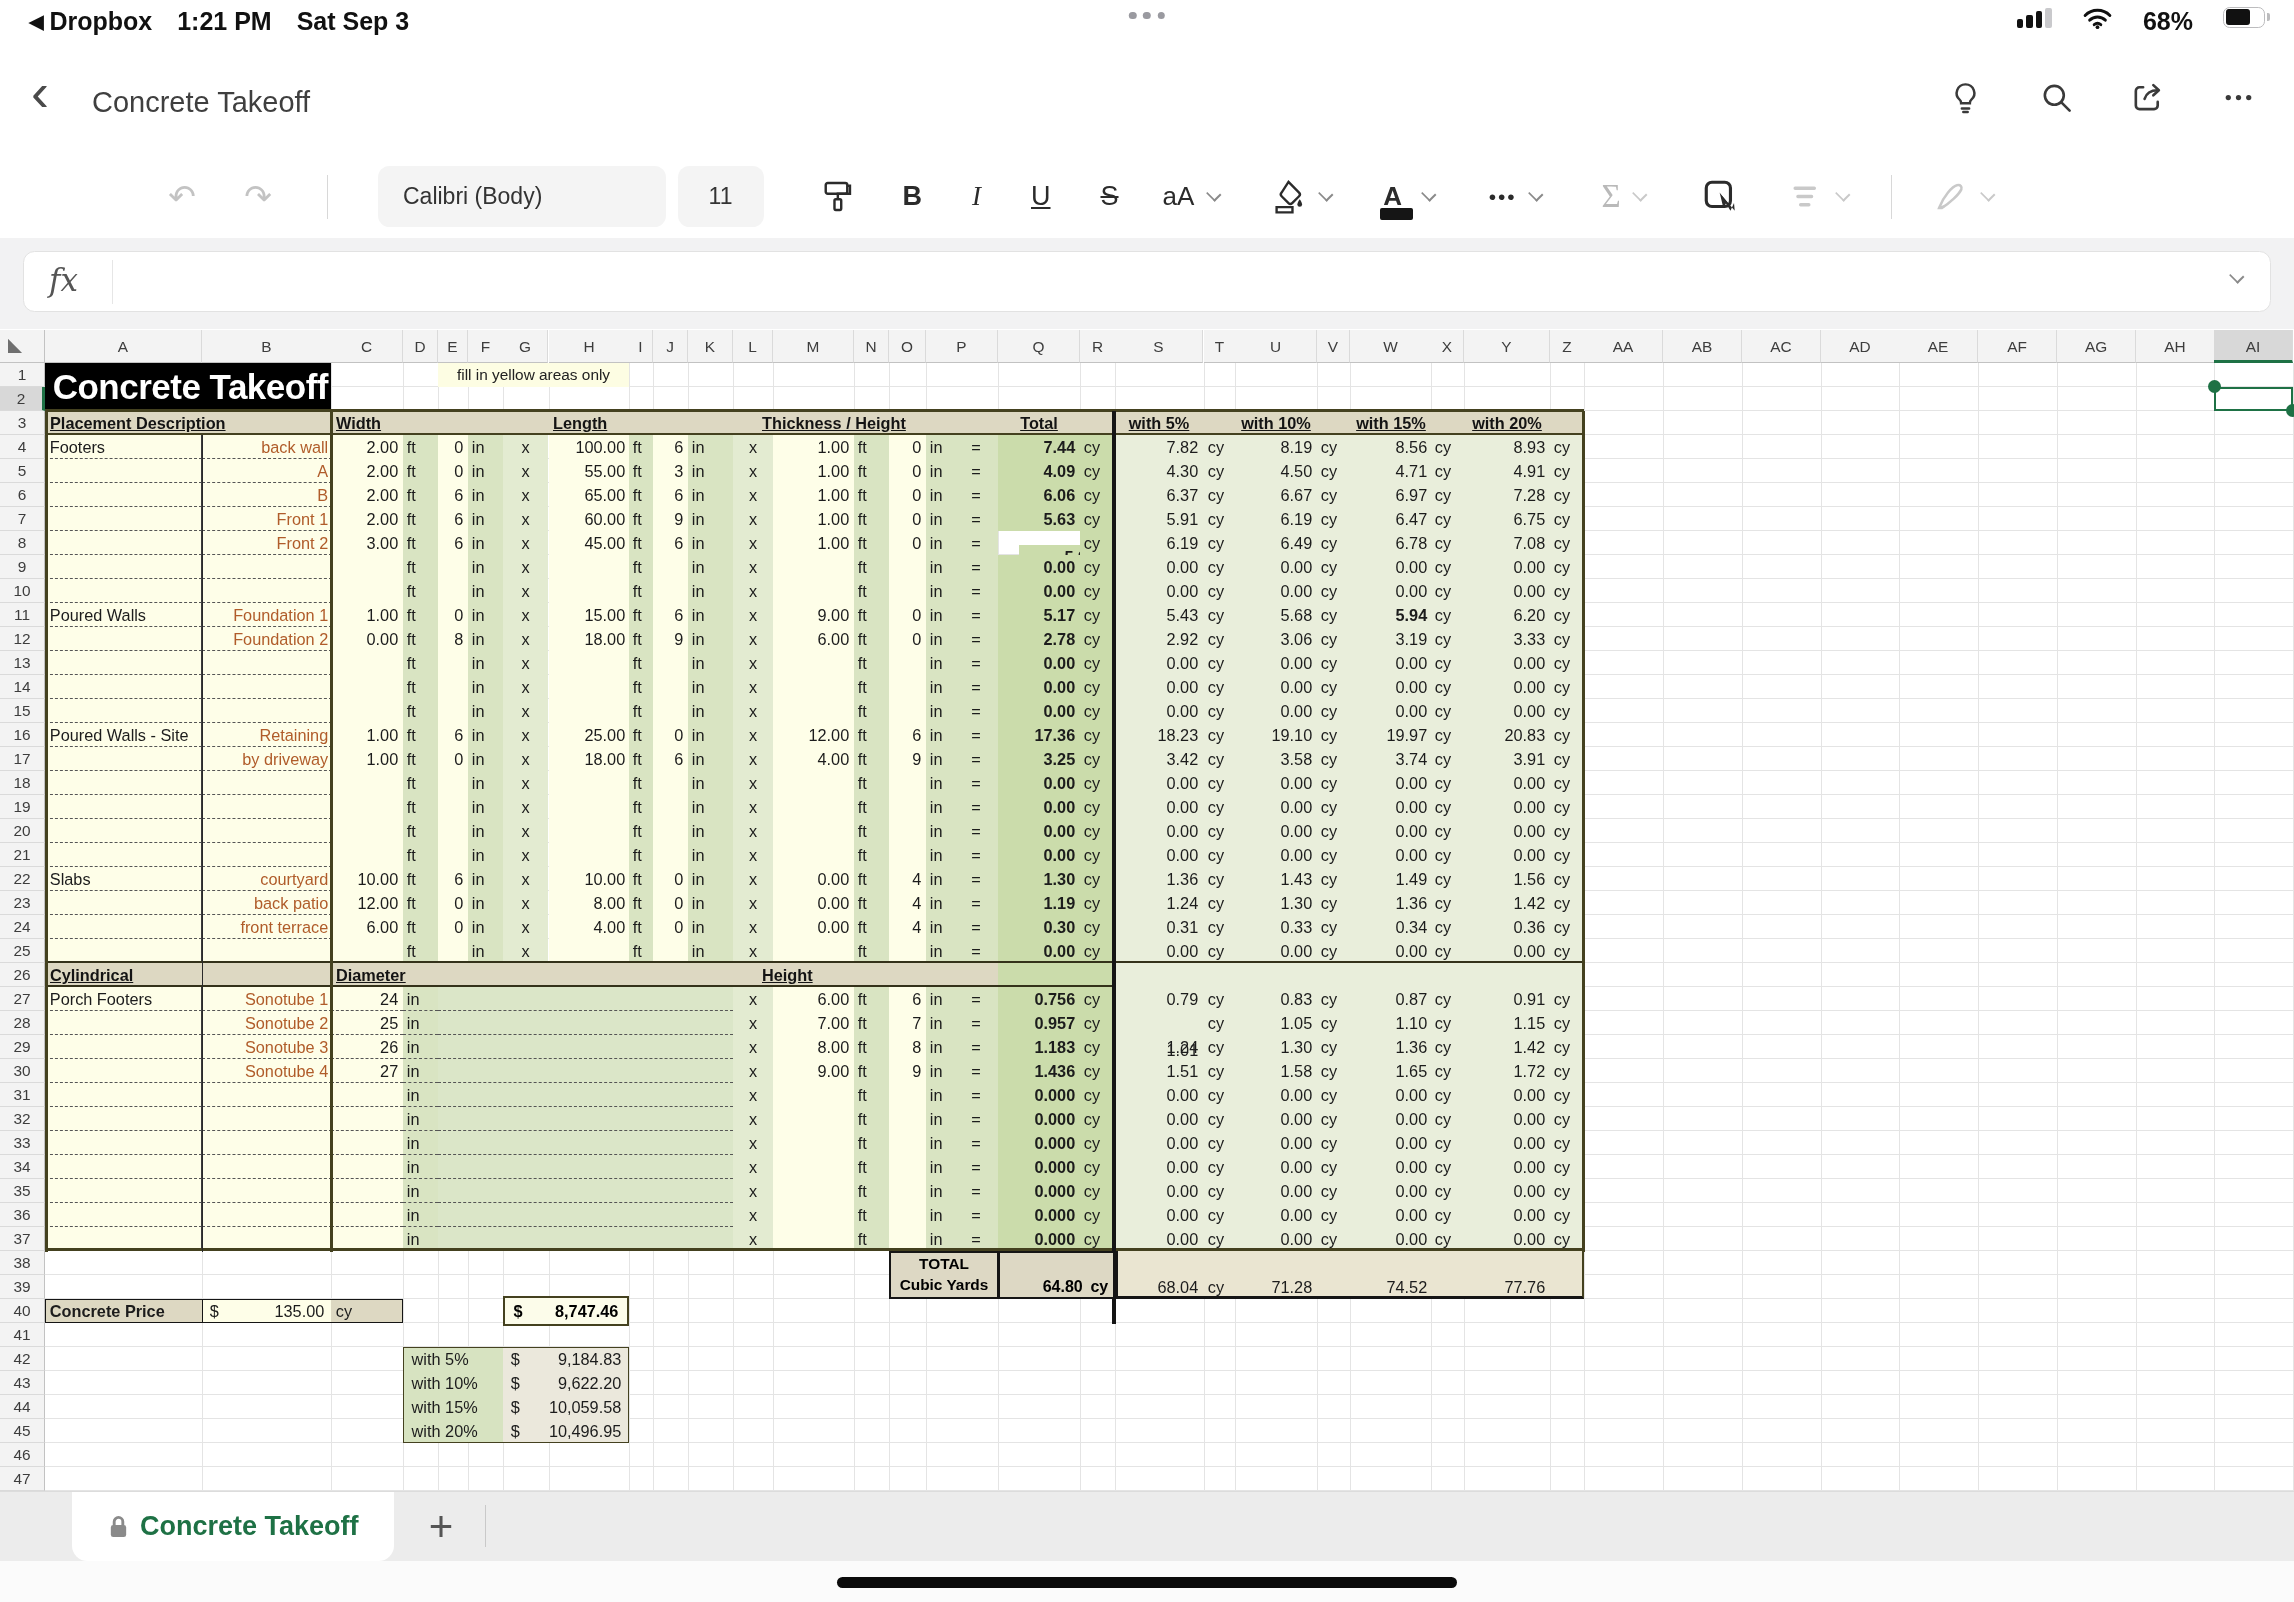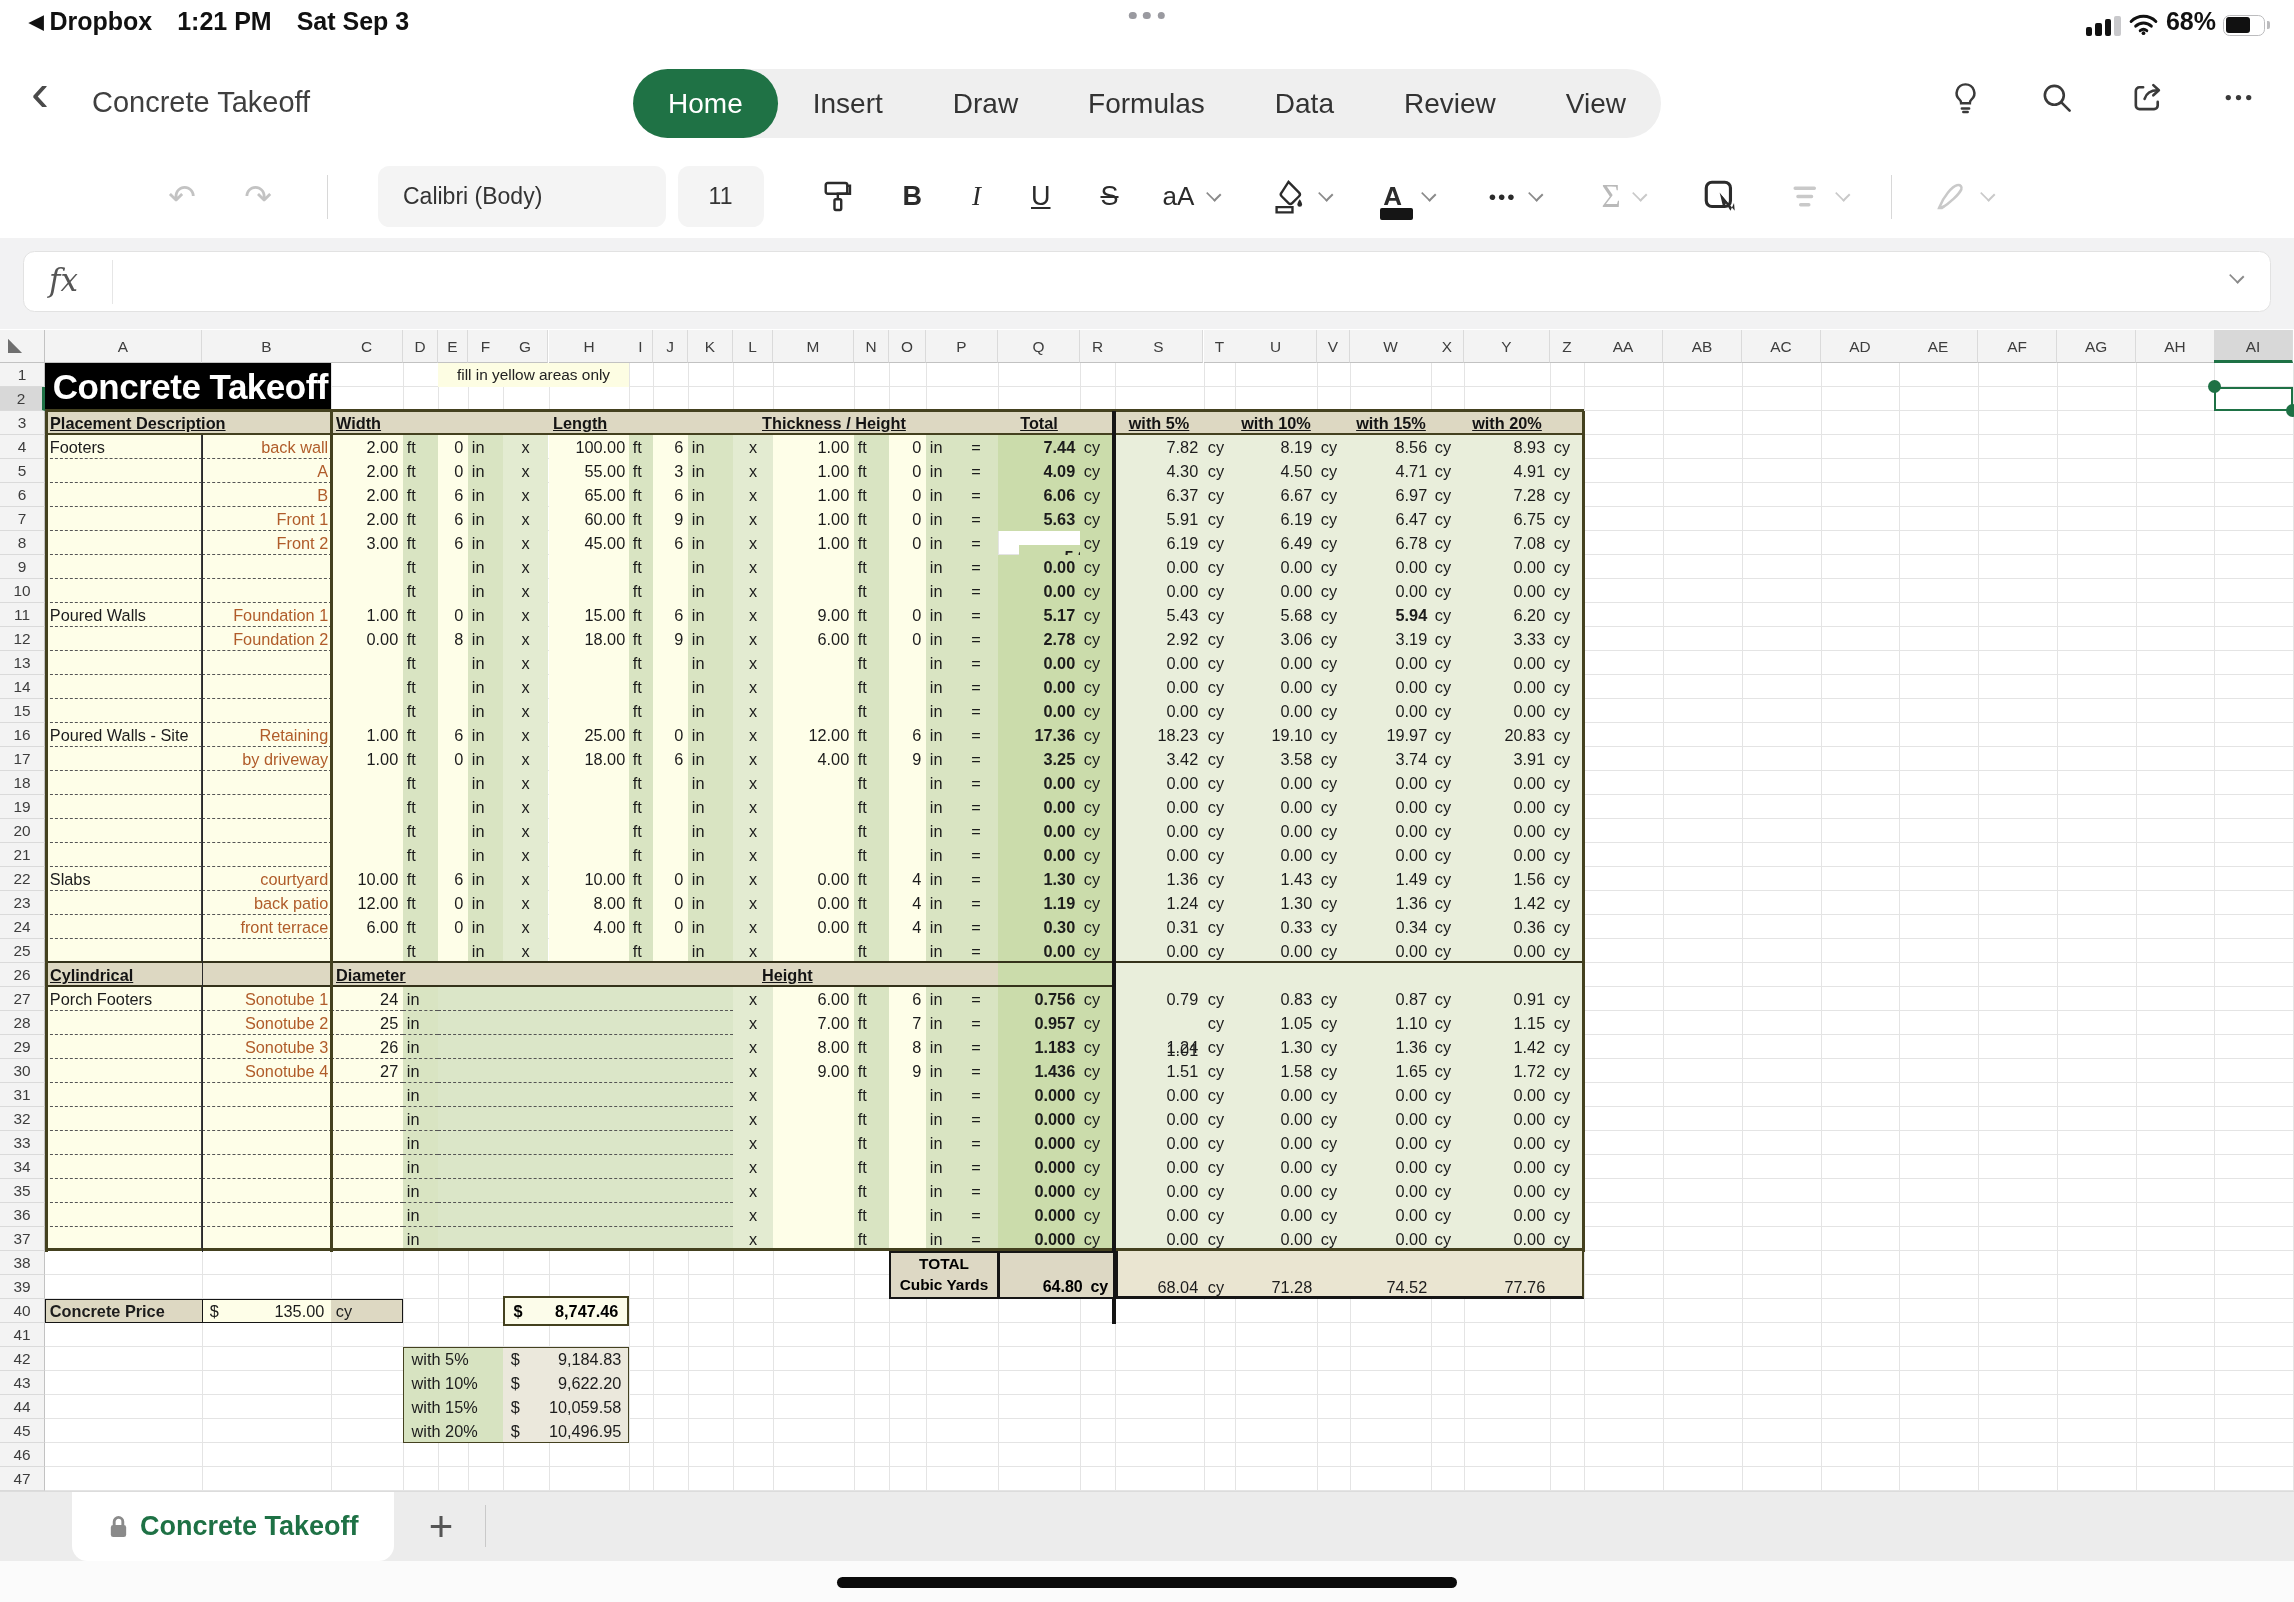--- a/index.html
+++ b/index.html
@@ -5,21 +5,21 @@
   html,body{margin:0;padding:0;background:#fff;}
   .screen{position:relative;width:2294px;height:1602px;background:#fff;font-family:"Liberation Sans",sans-serif;overflow:hidden;}
 
   
   .status-bar{position:absolute;top:0;left:0;width:100%;height:42px;display:flex;align-items:center;justify-content:space-between;padding:0 29px;box-sizing:border-box;font-size:25px;font-weight:600;color:#111;}
   .sb-left{display:flex;align-items:center;gap:25px;}
   .sb-back{display:flex;align-items:center;gap:5.8px;}
   .sb-back .tri{font-size:19px;}
   .sb-center{position:absolute;left:50%;top:11.5px;transform:translateX(-50%);display:flex;gap:6.7px;}
   .sb-center i{width:7.7px;height:7.7px;border-radius:50%;background:#9a9aa0;}
-  .sb-right{display:flex;align-items:flex-end;gap:7px;}
+  .sb-right{display:flex;align-items:flex-start;gap:30px;}
   .bars{display:flex;align-items:flex-end;gap:2.9px;height:21px;}
   .bars i{width:6.7px;border-radius:1.9px;background:#111;}
   .bars i:nth-child(1){height:8.6px}.bars i:nth-child(2){height:12.5px}.bars i:nth-child(3){height:16.3px}
   .bars i:nth-child(4){height:20px;background:#c9c9cc}
   .battery{position:relative;width:42px;height:21px;border:1.9px solid #bcbcbe;border-radius:6.7px;display:flex;align-items:center;padding:1.9px;box-sizing:border-box;}
   .battery b{display:block;height:100%;width:66%;background:#111;border-radius:2.9px;}
   .battery:after{content:"";position:absolute;right:-5.8px;top:5.8px;width:2.9px;height:7.7px;background:#bcbcbe;border-radius:0 1.9px 1.9px 0;}
 
   
   .title-bar{position:absolute;top:42px;left:0;width:100%;height:111px;background:#fff;}
@@ -142,29 +142,20 @@
       <span>68%</span>
       <span class="battery">
           <b></b>
         </span>
     </div>
   </div>
 
   <div class="title-bar">
     <div class="back-chip">‹</div>
     <div class="doc-title">Concrete Takeoff</div>
-    <div class="ribbon" id="ribbon-tabs">
-        <div class="rtab active">Home</div>
-        <div class="rtab">Insert</div>
-        <div class="rtab">Draw</div>
-        <div class="rtab">Formulas</div>
-        <div class="rtab">Data</div>
-        <div class="rtab">Review</div>
-        <div class="rtab">View</div>
-      </div>
     <div class="tb-right">
       <svg width="35" height="35" viewBox="0 0 24 24">
         <path d="M12 3a6 6 0 0 0-3.9 10.6c.7.6.9 1.3.9 2.4h6c0-1.1.2-1.8.9-2.4A6 6 0 0 0 12 3z" fill="none" stroke="#3a3a3a" stroke-width="1.7"></path>
         <path d="M9.5 19.5h5M10.5 22h3" stroke="#3a3a3a" stroke-width="1.7" fill="none" stroke-linecap="round"></path>
       </svg>
       <svg width="35" height="35" viewBox="0 0 24 24">
         <circle cx="10.5" cy="10.5" r="6.5" fill="none" stroke="#3a3a3a" stroke-width="1.8"></circle>
         <path d="M15.5 15.5 L21 21" stroke="#3a3a3a" stroke-width="1.8" stroke-linecap="round"></path>
       </svg>
       <svg width="35" height="35" viewBox="0 0 24 24">

